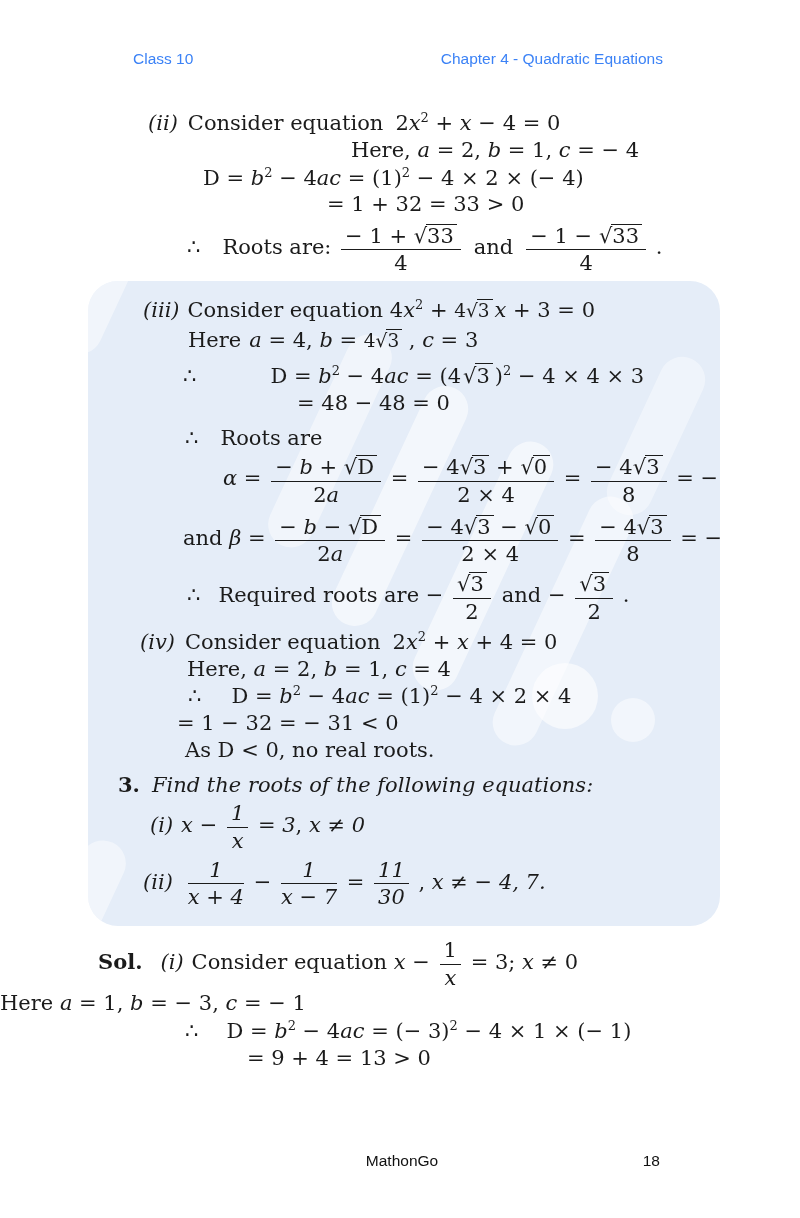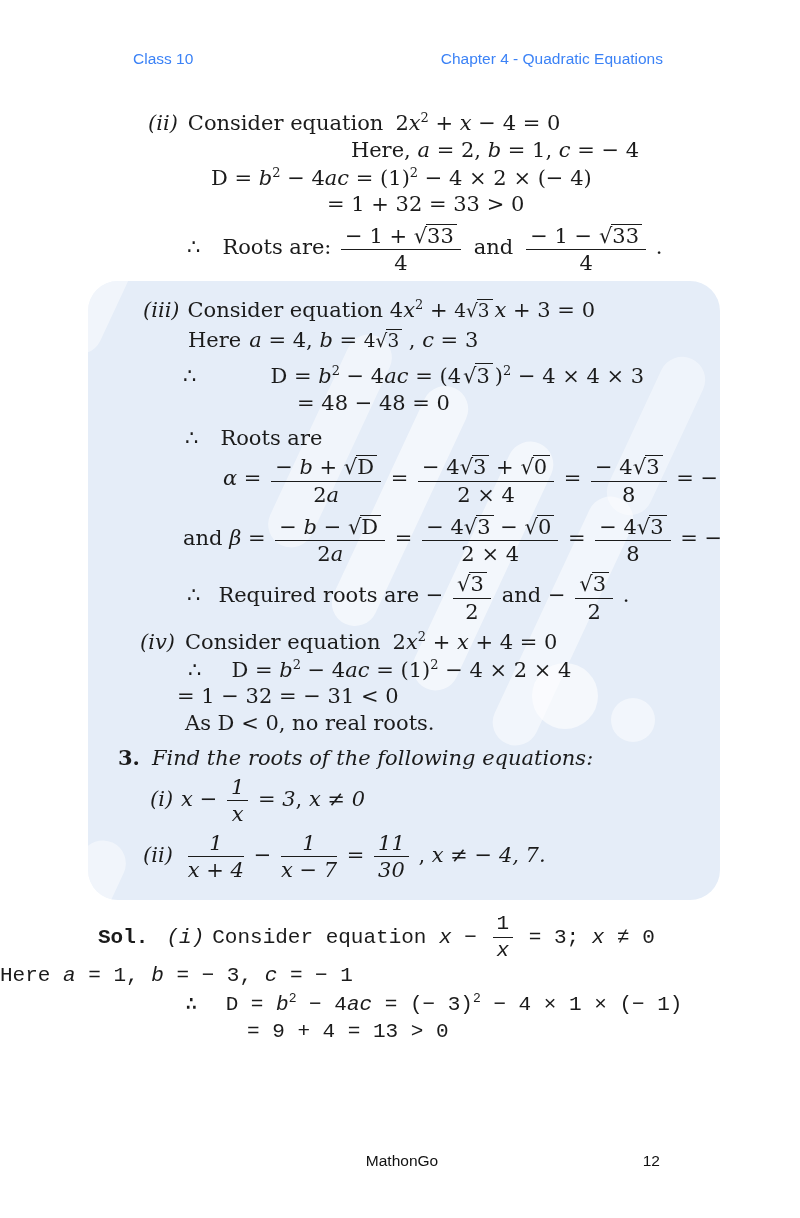--- a/index.html
+++ b/index.html
@@ -25,21 +25,21 @@
   .frac .den{display:block;padding-top:2px;}
   .sqrt{white-space:nowrap;display:inline-block;}
   .sqrt .rad{display:inline-block;}
   .sqrt .vinc{display:inline-block;border-top:1.3px solid #1b1b1b;padding:0 3px 0 1px;margin-left:-1px;}
   .highlight{
     position:relative;margin:6px 0 10px 88px;width:632px;
     background:var(--hl,#e5edf8);border-radius:30px;
     padding:14px 0 16px;overflow:hidden;
   }
   .plain{position:relative;}
-  .sol-block{margin-top:12px;font-family:Liberation Mono, monospace;}
+  .sol-block{margin-top:12px;}
   .watermark{position:absolute;inset:0;z-index:1;pointer-events:none;}
   .stripe{
     position:absolute;width:46px;border-radius:24px;
     background:rgba(255,255,255,0.55);transform:rotate(25deg);
   }
   .dot{position:absolute;border-radius:50%;background:rgba(255,255,255,0.6);}
   .footer{
     position:absolute;left:4px;right:0;bottom:46px;height:20px;
     font-family:"Liberation Sans", sans-serif;font-size:15.5px;color:#111;
   }
@@ -51,21 +51,21 @@
 
 <div class="header">
   <span>Class 10</span>
   <span>Chapter 4 - Quadratic Equations</span>
 </div>
 
 <div class="content">
     <div class="block plain">
       <div class="line" style="padding-left: 148px;"><span class="i">(ii)</span><span class="gap" style="width: 10px;"></span><span class="t">Consider equation</span><span class="gap" style="width: 12px;"></span><span class="t">2</span><span class="i">x</span><sup>2</sup><span class="t"> + </span><span class="i">x</span><span class="t"> − 4 = 0</span></div>
       <div class="line" style="padding-left: 190px; text-align: center;"><span class="t">Here, </span><span class="i">a</span><span class="t"> = 2, </span><span class="i">b</span><span class="t"> = 1, </span><span class="i">c</span><span class="t"> = − 4</span></div>
-      <div class="line" style="padding-left: 203px; margin-left: 8px;"><span class="t">D = </span><span class="i">b</span><sup>2</sup><span class="t"> − 4</span><span class="i">ac</span><span class="t"> = (1)</span><sup>2</sup><span class="t"> − 4 × 2 × (− 4)</span></div>
+      <div class="line" style="padding-left: 203px;"><span class="t">D = </span><span class="i">b</span><sup>2</sup><span class="t"> − 4</span><span class="i">ac</span><span class="t"> = (1)</span><sup>2</sup><span class="t"> − 4 × 2 × (− 4)</span></div>
       <div class="line" style="padding-left: 327px;"><span class="t">= 1 + 32 = 33 &gt; 0</span></div>
       <div class="line" style="padding-left: 187px; margin-top: 6px;"><span class="t">∴</span><span class="gap" style="width: 22px;"></span><span class="t">Roots are: </span><span class="frac"><span class="num"><span class="t">− 1 + </span><span class="sqrt"><span class="rad">√</span><span class="vinc"><span class="t">33</span></span></span></span><span class="den"><span class="t">4</span></span></span><span class="gap" style="width: 10px;"></span><span class="t">and</span><span class="gap" style="width: 10px;"></span><span class="frac"><span class="num"><span class="t">− 1 − </span><span class="sqrt"><span class="rad">√</span><span class="vinc"><span class="t">33</span></span></span></span><span class="den"><span class="t">4</span></span></span><span class="t"> .</span></div>
     </div>
     <div class="block highlight">
       <div class="watermark">
         <div class="stripe" style="left: -18px; top: -34px; height: 110px; background: rgba(255, 255, 255, 0.45);"></div>
         <div class="stripe" style="left: 219px; top: 45px; height: 230px; background: rgba(255, 255, 255, 0.45);"></div>
         <div class="stripe" style="left: 289px; top: 95px; height: 260px; background: rgba(255, 255, 255, 0.55);"></div>
         <div class="stripe" style="left: 372px; top: 150px; height: 270px; background: rgba(255, 255, 255, 0.55);"></div>
         <div class="stripe" style="left: 452px; top: 205px; height: 270px; background: rgba(255, 255, 255, 0.5);"></div>
@@ -76,31 +76,32 @@
       </div>
       <div class="line" style="padding-left: 55px;"><span class="i">(iii)</span><span class="gap" style="width: 8px;"></span><span class="t">Consider equation 4</span><span class="i">x</span><sup>2</sup><span class="t"> + </span><span class="sm"><span class="t">4</span><span class="sqrt"><span class="rad">√</span><span class="vinc"><span class="t">3</span></span></span></span><span class="gap" style="width: 2px;"></span><span class="i">x</span><span class="t"> + 3 = 0</span></div>
       <div class="line" style="padding-left: 100px; margin-top: 6px;"><span class="t">Here</span><span class="gap" style="width: 8px;"></span><span class="i">a</span><span class="t"> = 4, </span><span class="i">b</span><span class="t"> = </span><span class="sm"><span class="t">4</span><span class="sqrt"><span class="rad">√</span><span class="vinc"><span class="t">3</span></span></span></span><span class="t"> , </span><span class="i">c</span><span class="t"> = 3</span></div>
       <div class="line" style="padding-left: 95px; margin-top: 10px;"><span class="t">∴</span><span class="gap" style="width: 74px;"></span><span class="t">D = </span><span class="i">b</span><sup>2</sup><span class="t"> − 4</span><span class="i">ac</span><span class="t"> = (4</span><span class="gap" style="width: 2px;"></span><span class="sqrt"><span class="rad">√</span><span class="vinc"><span class="t">3</span></span></span><span class="gap" style="width: 2px;"></span><span class="t">)</span><sup>2</sup><span class="t"> − 4 × 4 × 3</span></div>
       <div class="line" style="padding-left: 209px;"><span class="t">= 48 − 48 = 0</span></div>
       <div class="line" style="padding-left: 97px; margin-top: 10px;"><span class="t">∴</span><span class="gap" style="width: 22px;"></span><span class="t">Roots are</span></div>
       <div class="line" style="padding-left: 135px; margin-top: 4px;"><span class="i">α</span><span class="t"> = </span><span class="frac"><span class="num"><span class="t">− </span><span class="i">b</span><span class="t"> + </span><span class="sqrt"><span class="rad">√</span><span class="vinc"><span class="t">D</span></span></span></span><span class="den"><span class="t">2</span><span class="i">a</span></span></span><span class="t"> = </span><span class="frac"><span class="num"><span class="t">− 4</span><span class="sqrt"><span class="rad">√</span><span class="vinc"><span class="t">3</span></span></span><span class="t"> + </span><span class="sqrt"><span class="rad">√</span><span class="vinc"><span class="t">0</span></span></span></span><span class="den"><span class="t">2 × 4</span></span></span><span class="t"> = </span><span class="frac"><span class="num"><span class="t">− 4</span><span class="sqrt"><span class="rad">√</span><span class="vinc"><span class="t">3</span></span></span></span><span class="den"><span class="t">8</span></span></span><span class="t"> = − </span><span class="frac"><span class="num"><span class="sqrt"><span class="rad">√</span><span class="vinc"><span class="t">3</span></span></span></span><span class="den"><span class="t">2</span></span></span></div>
       <div class="line" style="padding-left: 95px; margin-top: 8px;"><span class="t">and </span><span class="i">β</span><span class="t"> = </span><span class="frac"><span class="num"><span class="t">− </span><span class="i">b</span><span class="t"> − </span><span class="sqrt"><span class="rad">√</span><span class="vinc"><span class="t">D</span></span></span></span><span class="den"><span class="t">2</span><span class="i">a</span></span></span><span class="t"> = </span><span class="frac"><span class="num"><span class="t">− 4</span><span class="sqrt"><span class="rad">√</span><span class="vinc"><span class="t">3</span></span></span><span class="t"> − </span><span class="sqrt"><span class="rad">√</span><span class="vinc"><span class="t">0</span></span></span></span><span class="den"><span class="t">2 × 4</span></span></span><span class="t"> = </span><span class="frac"><span class="num"><span class="t">− 4</span><span class="sqrt"><span class="rad">√</span><span class="vinc"><span class="t">3</span></span></span></span><span class="den"><span class="t">8</span></span></span><span class="t"> = − </span><span class="frac"><span class="num"><span class="sqrt"><span class="rad">√</span><span class="vinc"><span class="t">3</span></span></span></span><span class="den"><span class="t">2</span></span></span></div>
       <div class="line" style="padding-left: 99px; margin-top: 6px;"><span class="t">∴</span><span class="gap" style="width: 18px;"></span><span class="t">Required roots are − </span><span class="frac"><span class="num"><span class="sqrt"><span class="rad">√</span><span class="vinc"><span class="t">3</span></span></span></span><span class="den"><span class="t">2</span></span></span><span class="gap" style="width: 8px;"></span><span class="t">and − </span><span class="frac"><span class="num"><span class="sqrt"><span class="rad">√</span><span class="vinc"><span class="t">3</span></span></span></span><span class="den"><span class="t">2</span></span></span><span class="t"> .</span></div>
       <div class="line" style="padding-left: 52px; margin-top: 6px;"><span class="i">(iv)</span><span class="gap" style="width: 10px;"></span><span class="t">Consider equation</span><span class="gap" style="width: 12px;"></span><span class="t">2</span><span class="i">x</span><sup>2</sup><span class="t"> + </span><span class="i">x</span><span class="t"> + 4 = 0</span></div>
+      <div class="line" style="padding-left: 99px;"><span class="t">Here, </span><span class="i">a</span><span class="t"> = 2, </span><span class="i">b</span><span class="t"> = 1, </span><span class="i">c</span><span class="t"> = 4</span></div>
       <div class="line" style="padding-left: 100px;"><span class="t">∴</span><span class="gap" style="width: 30px;"></span><span class="t">D = </span><span class="i">b</span><sup>2</sup><span class="t"> − 4</span><span class="i">ac</span><span class="t"> = (1)</span><sup>2</sup><span class="t"> − 4 × 2 × 4</span></div>
       <div class="line" style="padding-left: 89px;"><span class="t">= 1 − 32 = − 31 &lt; 0</span></div>
       <div class="line" style="padding-left: 97px;"><span class="t">As D &lt; 0, no real roots.</span></div>
       <div class="line" style="padding-left: 30px; margin-top: 10px;"><span class="b">3.</span><span class="gap" style="width: 12px;"></span><span class="i">Find the roots of the following equations</span><span class="i">:</span></div>
       <div class="line" style="padding-left: 62px; margin-top: 4px;"><span class="i">(i)</span><span class="gap" style="width: 8px;"></span><span class="i">x</span><span class="t"> − </span><span class="frac"><span class="num"><span class="i">1</span></span><span class="den"><span class="i">x</span></span></span><span class="t"> = </span><span class="i">3</span><span class="t">, </span><span class="i">x</span><span class="t"> ≠ </span><span class="i">0</span></div>
       <div class="line" style="padding-left: 55px; margin-top: 6px;"><span class="i">(ii)</span><span class="gap" style="width: 12px;"></span><span class="frac"><span class="num"><span class="i">1</span></span><span class="den"><span class="i">x + 4</span></span></span><span class="t"> − </span><span class="frac"><span class="num"><span class="i">1</span></span><span class="den"><span class="i">x − 7</span></span></span><span class="t"> = </span><span class="frac"><span class="num"><span class="i">11</span></span><span class="den"><span class="i">30</span></span></span><span class="t"> , </span><span class="i">x</span><span class="t"> ≠ </span><span class="i">− 4, 7.</span></div>
     </div>
     <div class="block plain sol-block">
       <div class="line" style="padding-left: 98px;"><span class="b">Sol.</span><span class="gap" style="width: 18px;"></span><span class="i">(i)</span><span class="gap" style="width: 8px;"></span><span class="t">Consider equation </span><span class="i">x</span><span class="t"> − </span><span class="frac"><span class="num"><span class="t">1</span></span><span class="den"><span class="i">x</span></span></span><span class="t"> = 3; </span><span class="i">x</span><span class="t"> ≠ 0</span></div>
       <div class="line" style=""><span class="t">Here </span><span class="i">a</span><span class="t"> = 1, </span><span class="i">b</span><span class="t"> = − 3, </span><span class="i">c</span><span class="t"> = − 1</span></div>
       <div class="line" style="padding-left: 185px;"><span class="t">∴</span><span class="gap" style="width: 28px;"></span><span class="t">D = </span><span class="i">b</span><sup>2</sup><span class="t"> − 4</span><span class="i">ac</span><span class="t"> = (− 3)</span><sup>2</sup><span class="t"> − 4 × 1 × (− 1)</span></div>
       <div class="line" style="padding-left: 247px;"><span class="t">= 9 + 4 = 13 &gt; 0</span></div>
     </div>
   </div>
 
 <div class="footer">
   <span class="center">MathonGo</span>
-  <span class="right">12</span>
+  <span class="right">18</span>
 </div>
 
 </body></html>

